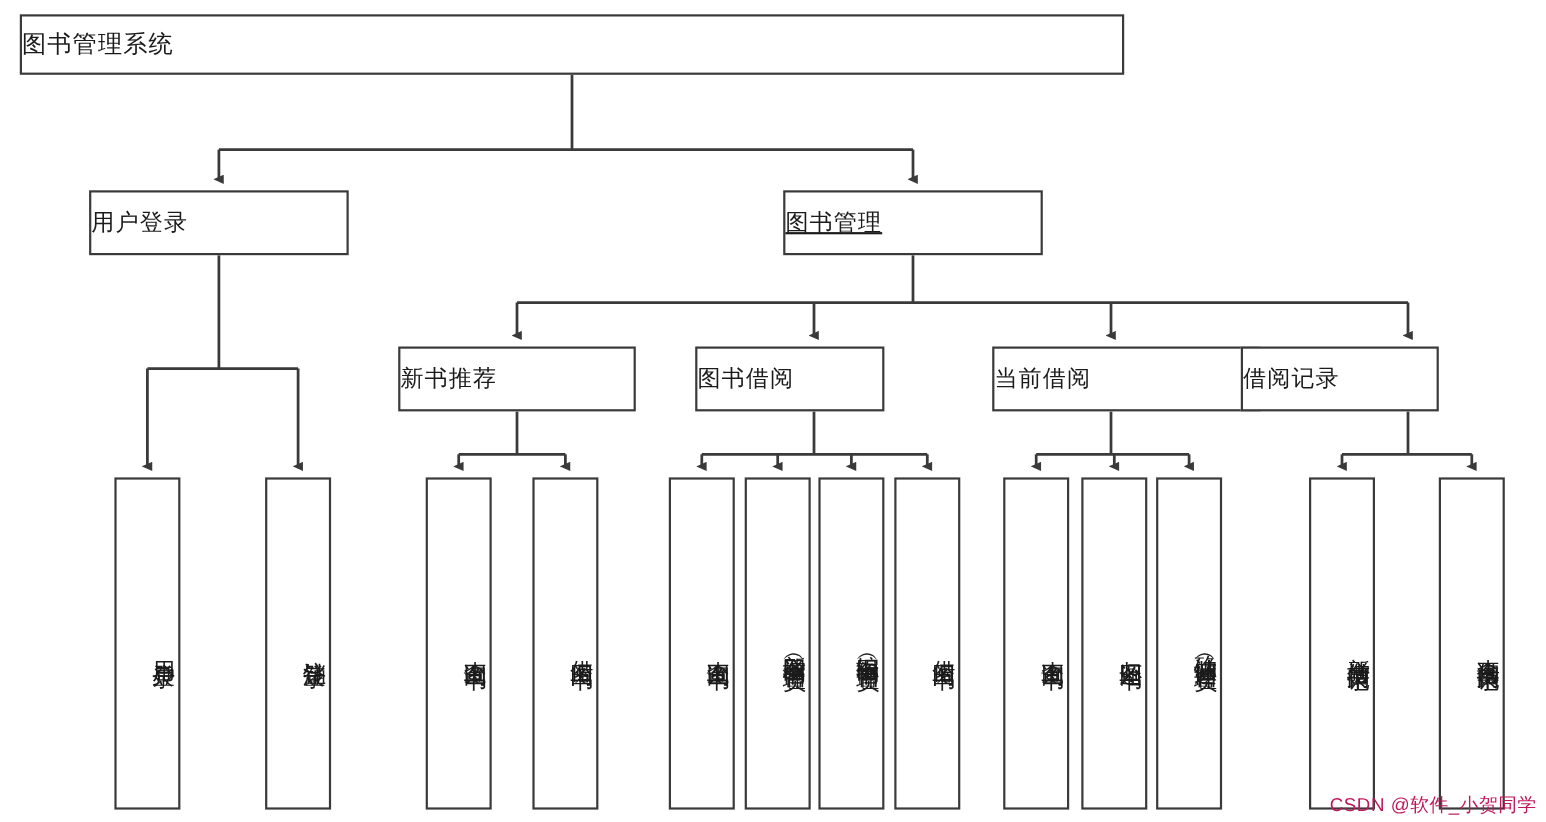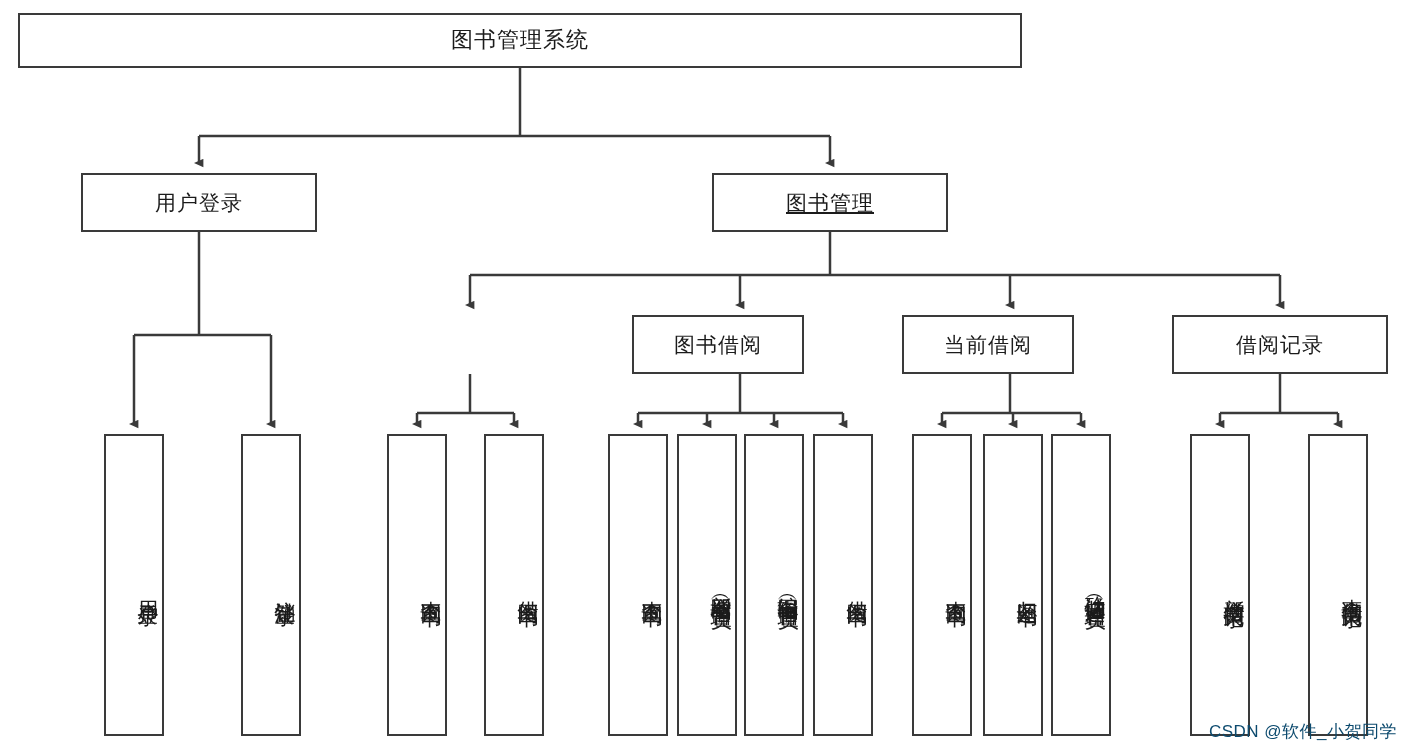--- a/index.html
+++ b/index.html
@@ -24,21 +24,21 @@
     width: 1405px;
     height: 747px;
   }
   .node {
     position: absolute;
     box-sizing: border-box;
     border: 2.5px solid #3a3a3a;
     background: #ffffff;
     display: flex;
     align-items: center;
-    justify-content: center;
+    justify-content: flex-start;
     color: #1b1b1b;
     z-index: 2;
   }
   .node-h {
     font-size: 21px;
     letter-spacing: 1px;
     line-height: 1.1;
   }
   .node-root {
     font-size: 22px;
@@ -55,21 +55,21 @@
   .node-v .vtext {
     writing-mode: vertical-rl;
     text-orientation: upright;
     white-space: nowrap;
   }
   .watermark {
     position: absolute;
     right: 8px;
     bottom: 4px;
     font-size: 17px;
-    color: #0c4a6e;
+    color: #be185d;
     z-index: 5;
     white-space: nowrap;
     letter-spacing: 0.5px;
   }
 </style>
 </head>
 <body>
 
 <div id="canvas">
 
@@ -120,27 +120,30 @@
     <span>图书管理系统</span>
   </div>
 
   <div class="node node-h" style="left: 81px; top: 173px; width: 236px; height: 59px;">
     <span>用户登录</span>
   </div>
   <div class="node node-h" style="left: 712px; top: 173px; width: 236px; height: 59px; text-decoration: underline;">
     <span>图书管理</span>
   </div>
 
+  <div class="node node-h" style="left: 362px; top: 315px; width: 216px; height: 59px;">
+    <span>新书推荐</span>
+  </div>
   <div class="node node-h" style="left: 632px; top: 315px; width: 172px; height: 59px;">
     <span>图书借阅</span>
   </div>
-  <div class="node node-h" style="left: 902px; top: 315px; width: 172px; height: 59px;">
+  <div class="node node-h" style="left: 902px; top: 315px; width: 244px; height: 59px;">
     <span>当前借阅</span>
   </div>
-  <div class="node node-h" style="left: 1172px; top: 315px; width: 216px; height: 59px;">
+  <div class="node node-h" style="left: 1128px; top: 315px; width: 180px; height: 59px;">
     <span>借阅记录</span>
   </div>
 
   <div class="node node-v" style="left: 104px; top: 434px; width: 60px; height: 302px;">
     <span class="vtext">用户登录</span>
   </div>
   <div class="node node-v" style="left: 241px; top: 434px; width: 60px; height: 302px;">
     <span class="vtext">注销登录</span>
   </div>
   <div class="node node-v" style="left: 387px; top: 434px; width: 60px; height: 302px;">

